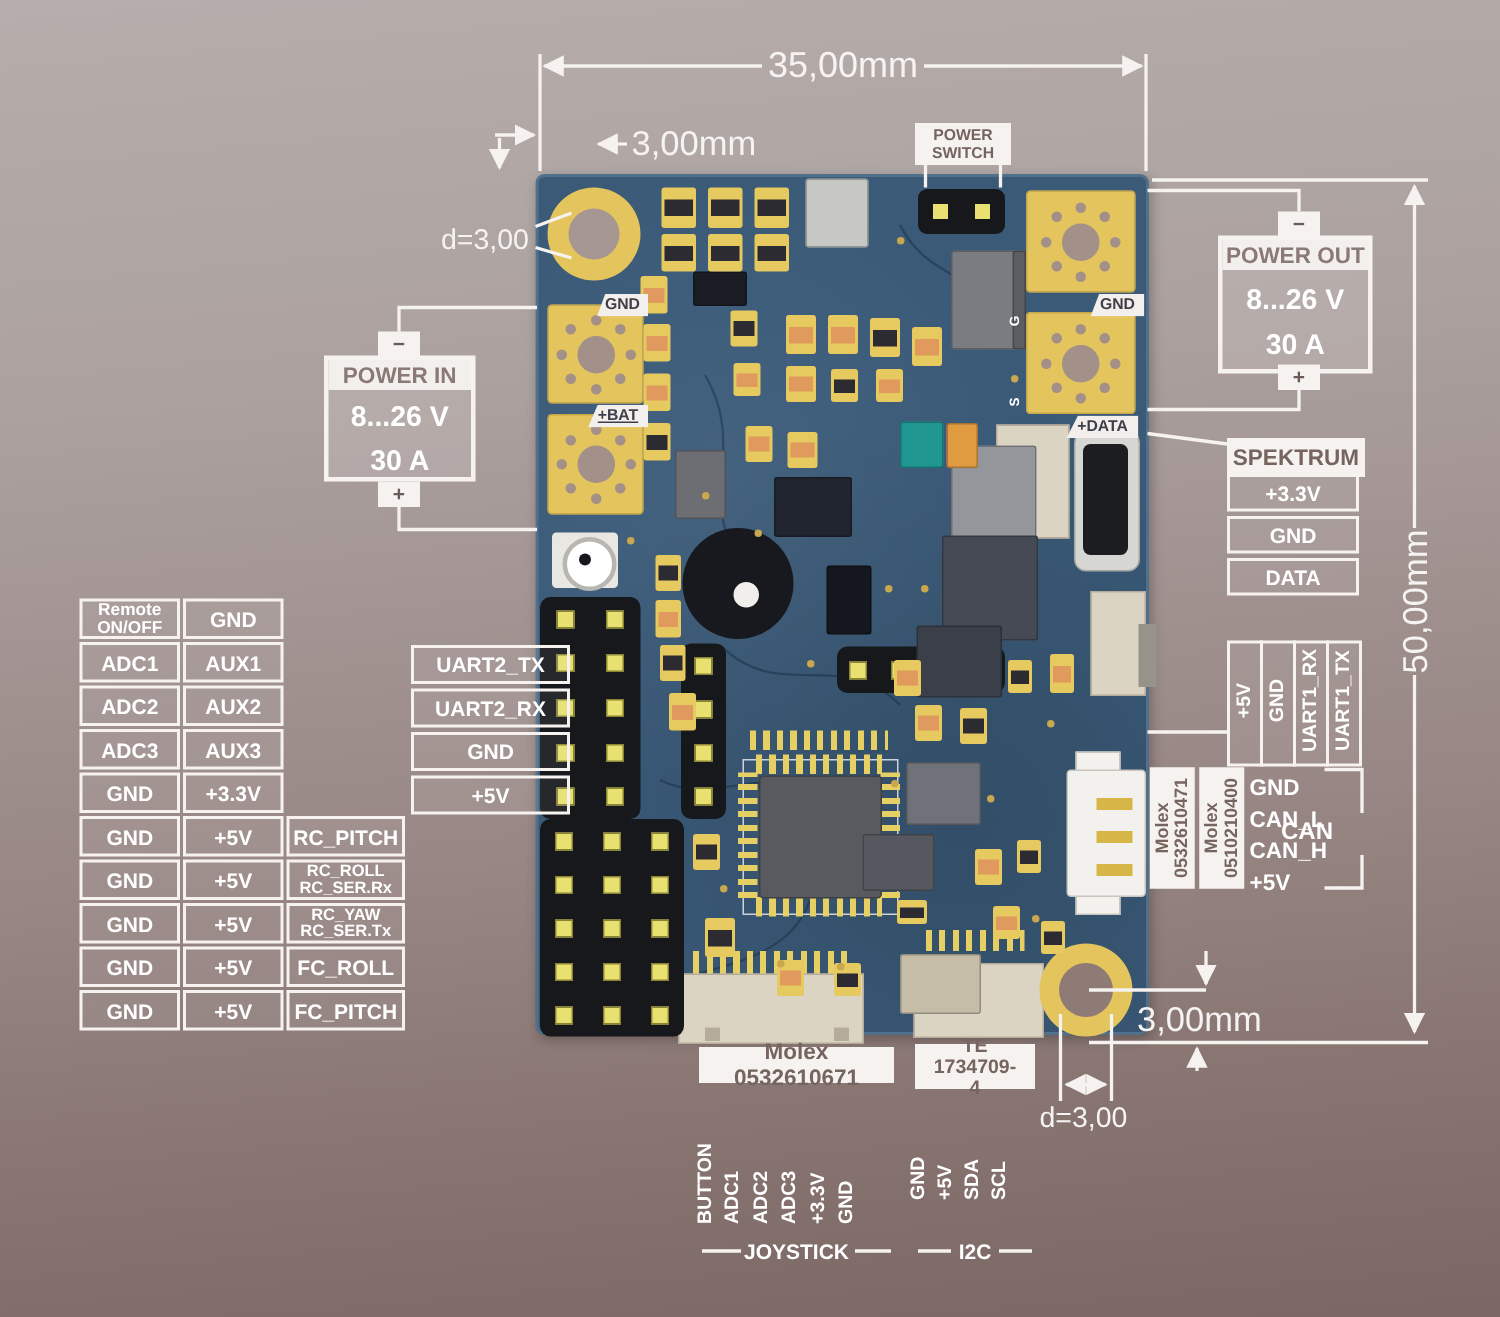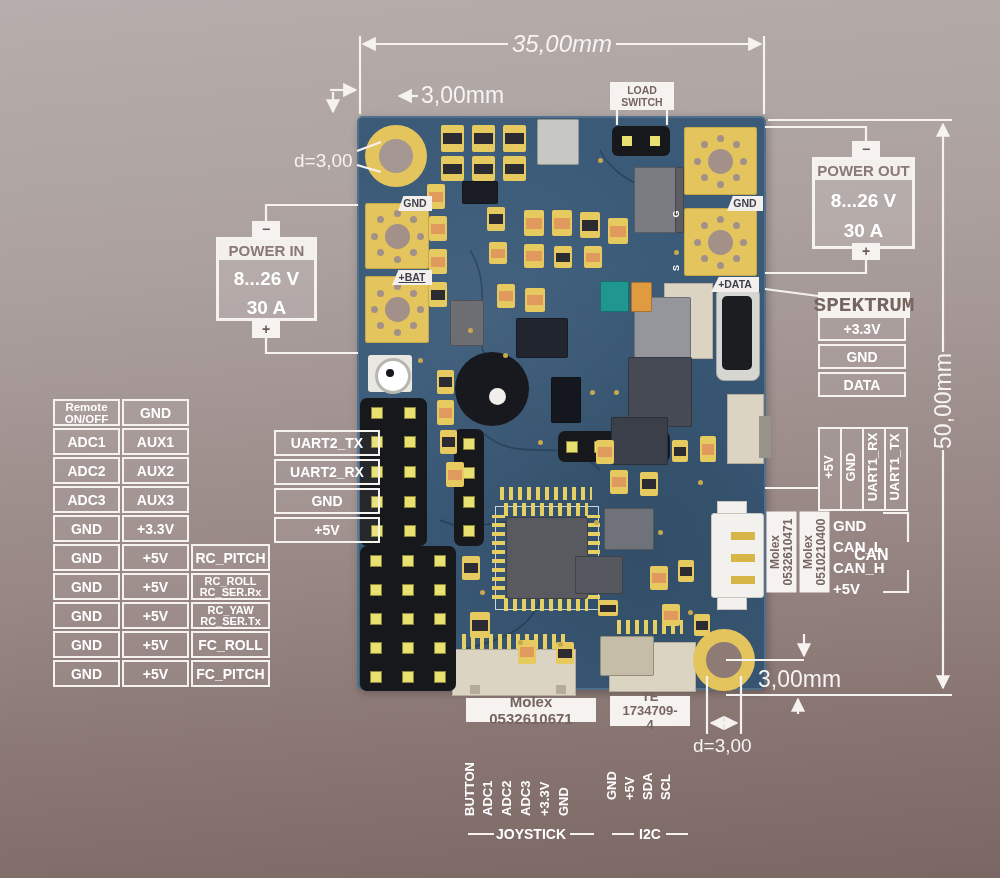--- a/index.html
+++ b/index.html
@@ -124,49 +124,49 @@
       <path d="M804,634 V656" marker-end="url(#ah)"></path>
       <path d="M798,714 V699" marker-end="url(#ah)"></path>
       <path d="M707,676 V734 M741,676 V734"></path>
       <path d="M711,723 H737" marker-start="url(#ah)" marker-end="url(#ah)"></path>
       <path d="M883,513 H908 V542 M908,570 V592 H883"></path>
       <path d="M468,834 H494 M570,834 H594"></path>
       <path d="M612,834 H634 M666,834 H688"></path>
     </g>
   </svg>
 
-  <div class="dimtext" style="left:512px;top:30px;width:100px;text-align:right;font-size:24px;font-style:italic;">35,00mm</div>
+  <div class="dimtext" style="left:512px;top:30px;width:100px;text-align:right;font-size:24px;">35,00mm</div>
   <div class="dimtext" style="left:421px;top:82px;">3,00mm</div>
   <div class="dimtext" style="left:294px;top:150px;font-size:19px;">d=3,00</div>
   <div class="vrot dimtext" style="left:891px;top:388px;width:104px;height:26px;">50,00mm</div>
   <div class="dimtext" style="left:758px;top:666px;">3,00mm</div>
   <div class="dimtext" style="left:693px;top:735px;font-size:19px;">d=3,00</div>
 
   <div class="wbox anno" style="left:610px;top:82px;width:64px;height:28px;font-size:10.5px;line-height:12px;flex-direction:column;">
-    <span>LOAD</span>
+    <span>POWER</span>
     <span>SWITCH</span>
   </div>
 
   <div class="pwrbox" style="left:216px;top:237px;width:95px;height:78px;">
     <div class="pwrtitle">POWER IN</div>
     <div class="pwrval" style="margin-top:8px;">8...26 V</div>
     <div class="pwrval" style="margin-top:7px;">30 A</div>
   </div>
   <div class="tab" style="left:252px;top:221px;">−</div>
   <div class="tab" style="left:252px;top:321px;">+</div>
 
   <div class="pwrbox" style="left:812px;top:157px;width:97px;height:86px;">
     <div class="pwrtitle">POWER OUT</div>
     <div class="pwrval" style="margin-top:10px;">8...26 V</div>
     <div class="pwrval" style="margin-top:8px;">30 A</div>
   </div>
   <div class="tab" style="left:852px;top:141px;">−</div>
   <div class="tab" style="left:852px;top:243px;">+</div>
 
-  <div class="wbox" style="left:818px;top:292px;width:88px;height:22px;font-size:21px;border:2px solid #f5f2f0;font-family:Liberation Mono, monospace;">SPEKTRUM</div>
+  <div class="wbox" style="left:818px;top:292px;width:88px;height:22px;font-size:15px;border:2px solid #f5f2f0;">SPEKTRUM</div>
   <div class="abs anno" style="left:818px;top:316px;display:grid;grid-auto-rows:25px;gap:3px;width:88px;">
     <div class="tcell">+3.3V</div>
     <div class="tcell">GND</div>
     <div class="tcell">DATA</div>
   </div>
 
   <div class="abs anno" style="left:53px;top:399px;display:grid;grid-template-columns:67px 67px 79px;grid-auto-rows:27px;gap:2px;">
     <div class="tcell fs12">Remote ON/OFF</div>
     <div class="tcell">GND</div>
     <div class="tcell ghost"></div>

